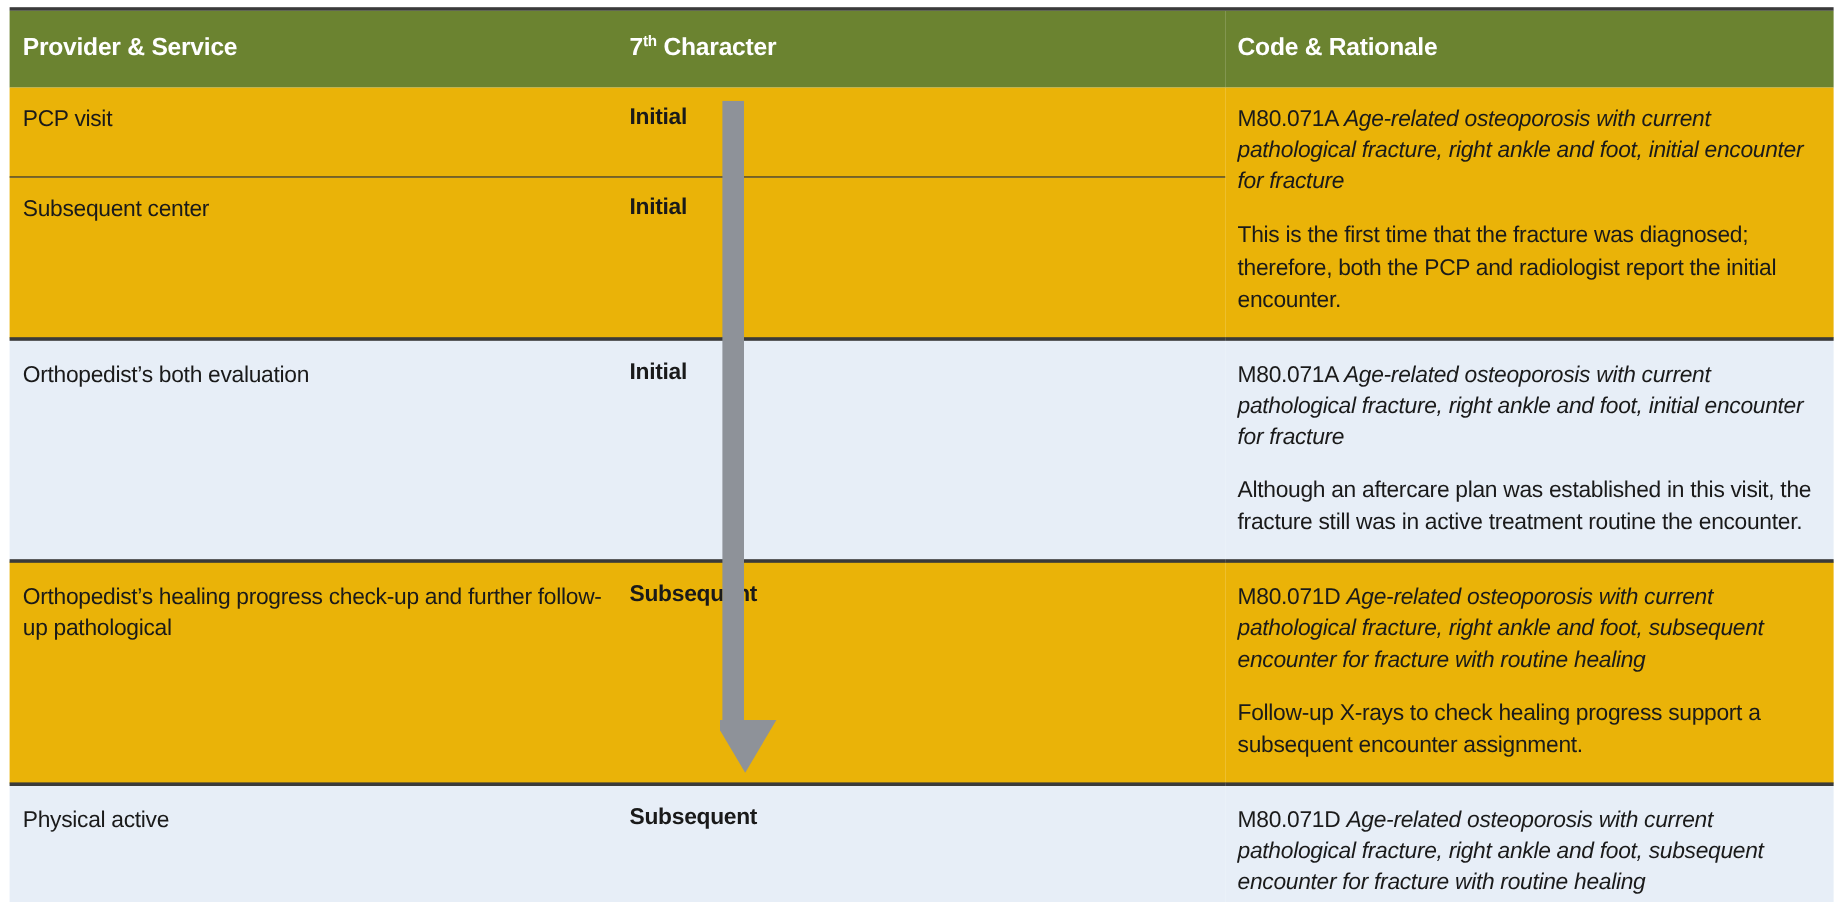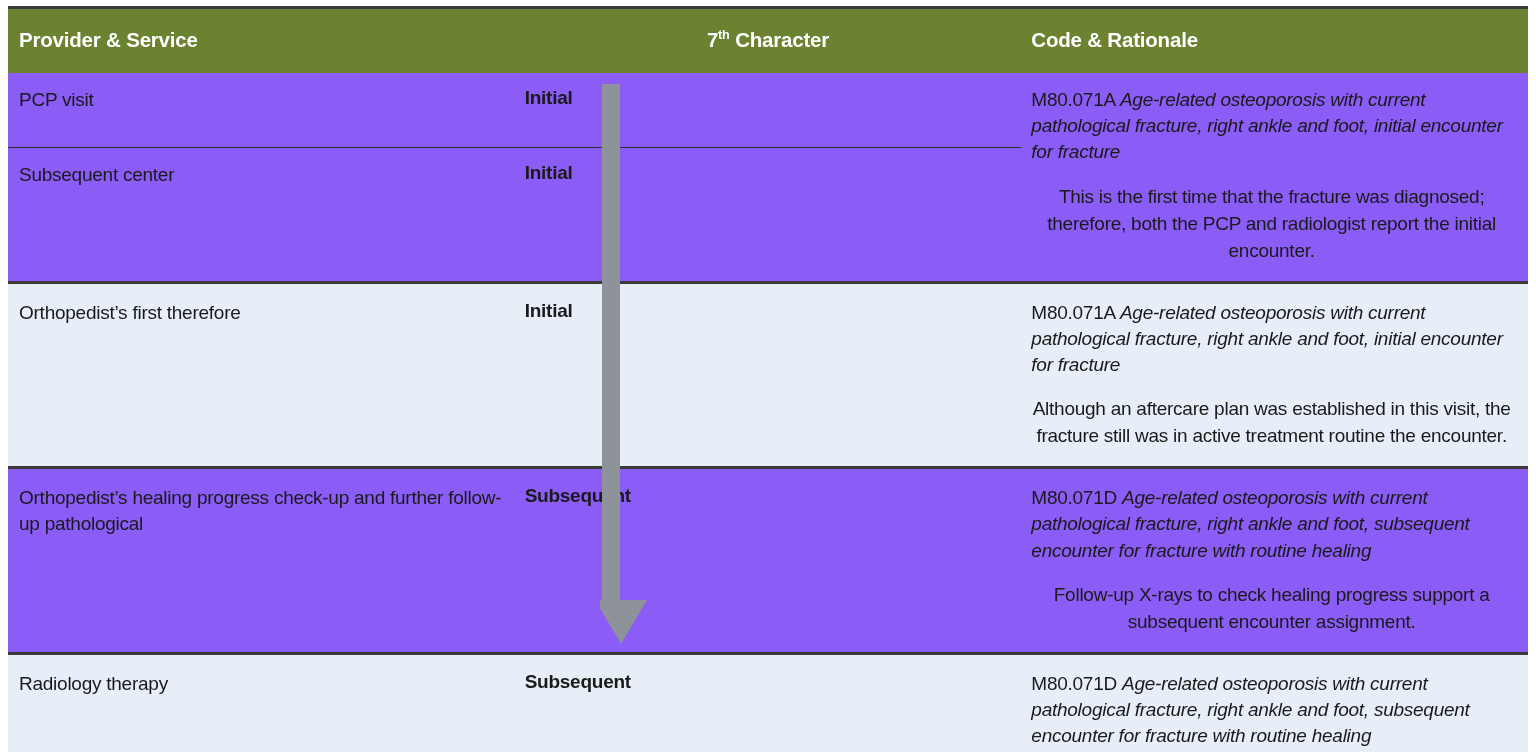--- a/index.html
+++ b/index.html
@@ -50,21 +50,21 @@
     text-align: left;
     font-weight: bold;
     font-size: 20.5px;
     letter-spacing: -0.2px;
     padding: 12px 10px 14px 10px;
     vertical-align: middle;
     height: 64px;
     box-sizing: border-box;
   }
   thead th.c1 { padding-left: 11px; }
-  thead th.c2 { padding-left: 10px; text-align: center; }
+  thead th.c2 { padding-left: 10px; }
   thead th.c3 { padding-left: 10px; }
 
   th sup {
     font-size: 0.62em;
     vertical-align: super;
     line-height: 0;
   }
 
   
   tbody td {
@@ -75,21 +75,21 @@
     padding: 14px 10px 16px 10px;
     box-sizing: border-box;
   }
 
   td.col-provider { width: 458px; padding-left: 11px; padding-right: 8px; }
   td.col-char     { width: 212px; font-weight: bold; padding-left: 10px; }
   td.col-code     { width: 850px; padding-left: 10px; padding-right: 16px; }
 
   
   tr.shade td { background: #e7eef7; }
-  tr.plain td { background: #8b5cf6; }
+  tr.plain td { background: #eab308; }
 
   
   tr.sep-top > td {
     border-top: 3px solid #3a3a3a;
   }
   tr.last-rule > td {
     border-bottom: 3px solid #3a3a3a;
   }
 
   
@@ -105,21 +105,20 @@
   }
   .code-id {
     font-style: normal;
   }
   .code-desc {
     font-style: italic;
   }
   .rationale {
     margin: 18px 0 0 0;
     line-height: 1.42;
-    text-align: center;
   }
   .provider-text {
     line-height: 1.38;
   }
 
   
   #flow-arrow {
     position: absolute;
     left: 600px;
     top: 84px;
@@ -159,21 +158,21 @@
 
       <tr class="plain">
         <td class="col-provider" style="padding-bottom:60px;">
           <div class="provider-text">Subsequent center</div>
         </td>
         <td class="col-char">Initial</td>
       </tr>
 
       <tr class="shade sep-top">
         <td class="col-provider" style="padding-top:16px;padding-bottom:46px;">
-          <div class="provider-text">Orthopedist’s first therefore</div>
+          <div class="provider-text">Orthopedist’s both evaluation</div>
         </td>
         <td class="col-char" style="padding-top:16px;">Initial</td>
         <td class="col-code" style="padding-top:16px;">
           <p class="code-line"><span class="code-id">M80.071A</span> <span class="code-desc">Age-related osteoporosis with current pathological fracture, right ankle and foot, initial encounter for fracture</span></p>
           <p class="rationale">Although an aftercare plan was established in this visit, the fracture still was in active treatment routine the encounter.</p>
         </td>
       </tr>
 
       <tr class="plain sep-top">
         <td class="col-provider" style="padding-top:16px;padding-bottom:40px;">
@@ -181,21 +180,21 @@
         </td>
         <td class="col-char" style="padding-top:16px;">Subsequent</td>
         <td class="col-code" style="padding-top:16px;">
           <p class="code-line"><span class="code-id">M80.071D</span> <span class="code-desc">Age-related osteoporosis with current pathological fracture, right ankle and foot, subsequent encounter for fracture with routine healing</span></p>
           <p class="rationale">Follow-up X-rays to check healing progress support a subsequent encounter assignment.</p>
         </td>
       </tr>
 
       <tr class="shade sep-top last-rule">
         <td class="col-provider" style="padding-top:16px;padding-bottom:46px;">
-          <div class="provider-text">Radiology therapy</div>
+          <div class="provider-text">Physical active</div>
         </td>
         <td class="col-char" style="padding-top:16px;">Subsequent</td>
         <td class="col-code" style="padding-top:16px;">
           <p class="code-line"><span class="code-id">M80.071D</span> <span class="code-desc">Age-related osteoporosis with current pathological fracture, right ankle and foot, subsequent encounter for fracture with routine healing</span></p>
 
         </td>
       </tr>
 
     </tbody>
   </table>

